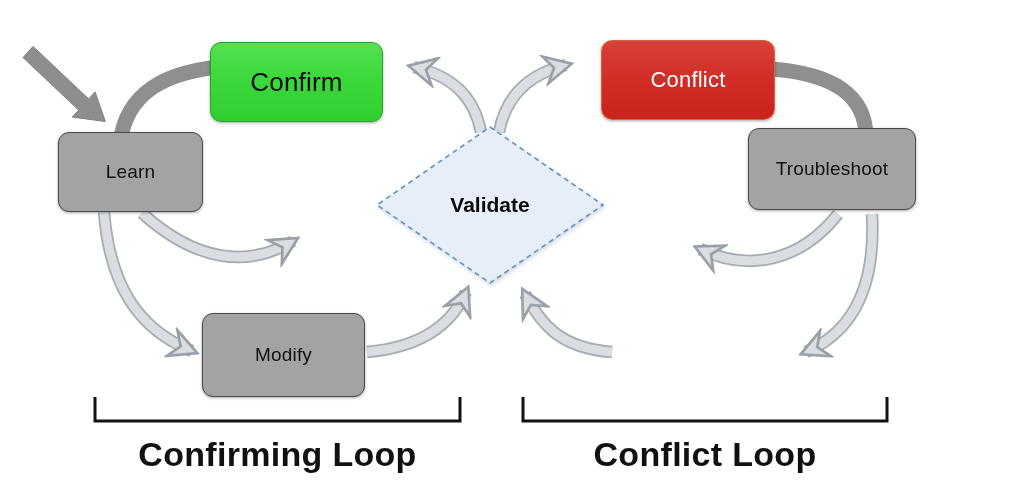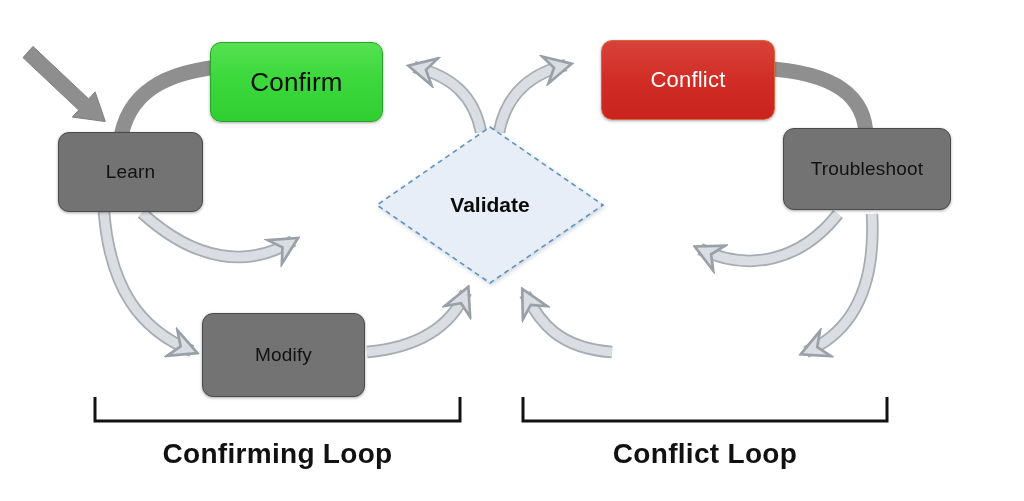--- a/index.html
+++ b/index.html
@@ -10,21 +10,21 @@
     font-family:"Liberation Sans", sans-serif;
     overflow:hidden;
   }
   .layer{position:absolute;left:0;top:0;}
   
   .node{
     position:absolute;
     display:flex;align-items:center;justify-content:center;
     box-sizing:border-box;
     border-radius:11px;
-    background:#737373;
+    background:#a3a3a3;
     border:1.6px solid #4a4a4a;
     box-shadow:0 1px 3px rgba(0,0,0,.35);
     font-size:19px;color:#111;
     letter-spacing:.2px;
     z-index:3;
   }
   .node.green{
     background:linear-gradient(180deg,#55e152 0%,#3cd83c 45%,#30cf30 100%);
     border:1.5px solid #2ca02c;
     font-size:26px;color:#0b0b0b;
@@ -36,21 +36,21 @@
   }
   .diamond-label{
     position:absolute;left:377px;top:127px;width:226px;height:156px;
     display:flex;align-items:center;justify-content:center;
     font-size:21px;font-weight:bold;color:#0b0b0b;
     z-index:3;pointer-events:none;
   }
   .loop-label{
     position:absolute;top:437px;height:34px;
     display:flex;align-items:center;justify-content:center;
-    font-size:28px;font-weight:600;color:#111;
+    font-size:34px;font-weight:600;color:#111;
     letter-spacing:.3px;
     z-index:3;
   }
   .loop-label.left{left:95px;width:365px;}
   .loop-label.right{left:523px;width:364px;}
   
   .a-dark{stroke:#8f8f8f;fill:none;stroke-width:15;}
   .a-outer{stroke:#a7abb2;fill:none;stroke-width:12.5;}
   .a-inner{stroke:#dadde2;fill:none;stroke-width:9;}
   .bracket{stroke:#121212;stroke-width:3;fill:none;}
@@ -132,21 +132,21 @@
   </div>
 
   <div class="node green" style="left:210px;top:42px;width:173px;height:80px;">
     <span>Confirm</span>
   </div>
 
   <div class="node red" style="left:601px;top:40px;width:174px;height:80px;">
     <span>Conflict</span>
   </div>
 
-  <div class="node" style="left:783px;top:128px;width:168px;height:82px;">
+  <div class="node" style="left:748px;top:128px;width:168px;height:82px;">
     <span>Troubleshoot</span>
   </div>
 
   <div class="node" style="left:202px;top:313px;width:163px;height:84px;">
     <span>Modify</span>
   </div>
 
 
   <div class="diamond-label">
     <span>Validate</span>

